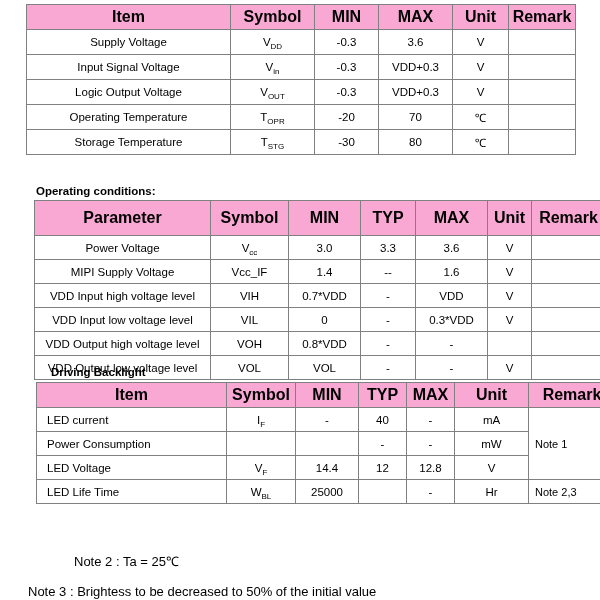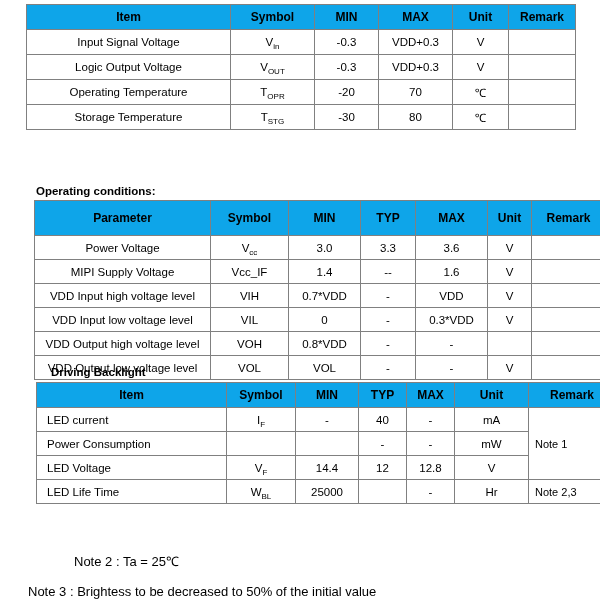--- a/index.html
+++ b/index.html
@@ -28,23 +28,23 @@
   table td, table th {
     border: 1px solid #808080;
     font-size: 11.5px;
     text-align: center;
     vertical-align: middle;
     padding: 0;
     font-weight: normal;
     color: #000;
   }
   .hdr td {
-    background: #0ea5e9;
+    background: #f9a8d4;
     font-weight: bold;
-    font-size: 12px;
+    font-size: 16px;
   }
 
   
   .t-abs {
     position: absolute;
     left: 26px;
     top: 4px;
     width: 549px;
   }
   .t-abs td { height: 24px; }
@@ -146,20 +146,28 @@
         <col class="c-remark">
     </colgroup>
     <tbody>
       <tr class="hdr">
         <td>Item</td>
         <td>Symbol</td>
         <td>MIN</td>
         <td>MAX</td>
         <td>Unit</td>
         <td>Remark</td>
+      </tr>
+      <tr>
+        <td>Supply Voltage</td>
+        <td class="sym"><span>V</span><sub>DD</sub></td>
+        <td>-0.3</td>
+        <td>3.6</td>
+        <td>V</td>
+        <td></td>
       </tr>
       <tr>
         <td>Input Signal Voltage</td>
         <td class="sym"><span>V</span><sub>in</sub></td>
         <td>-0.3</td>
         <td>VDD+0.3</td>
         <td>V</td>
         <td></td>
       </tr>
       <tr>

